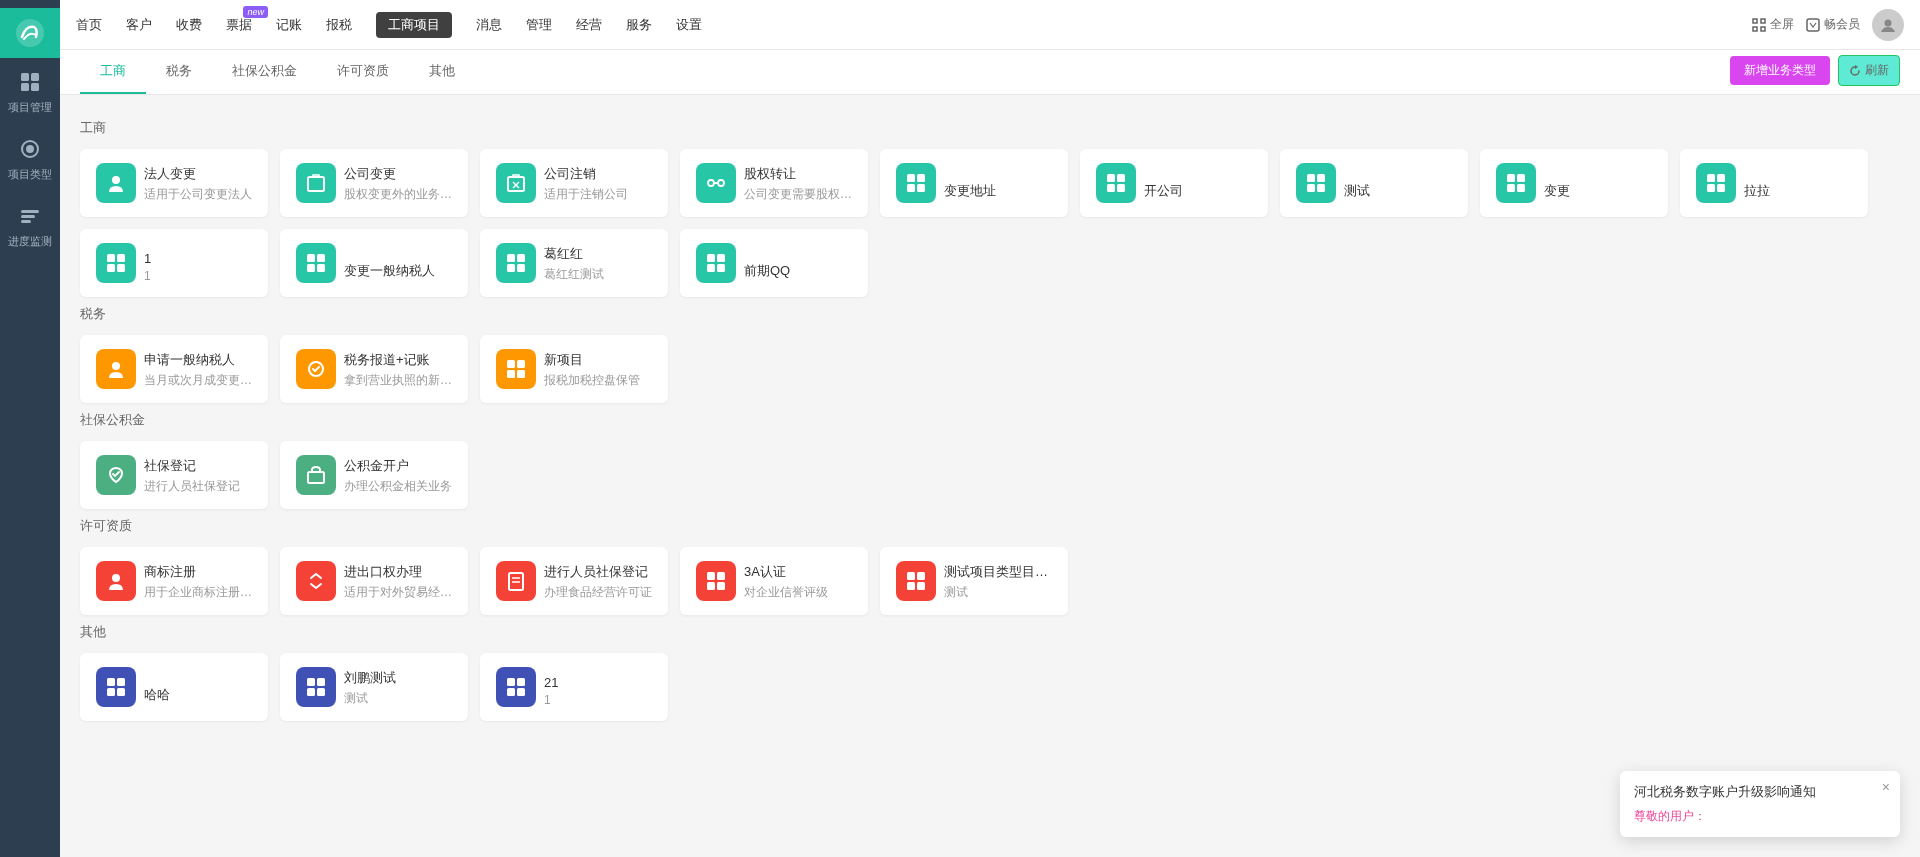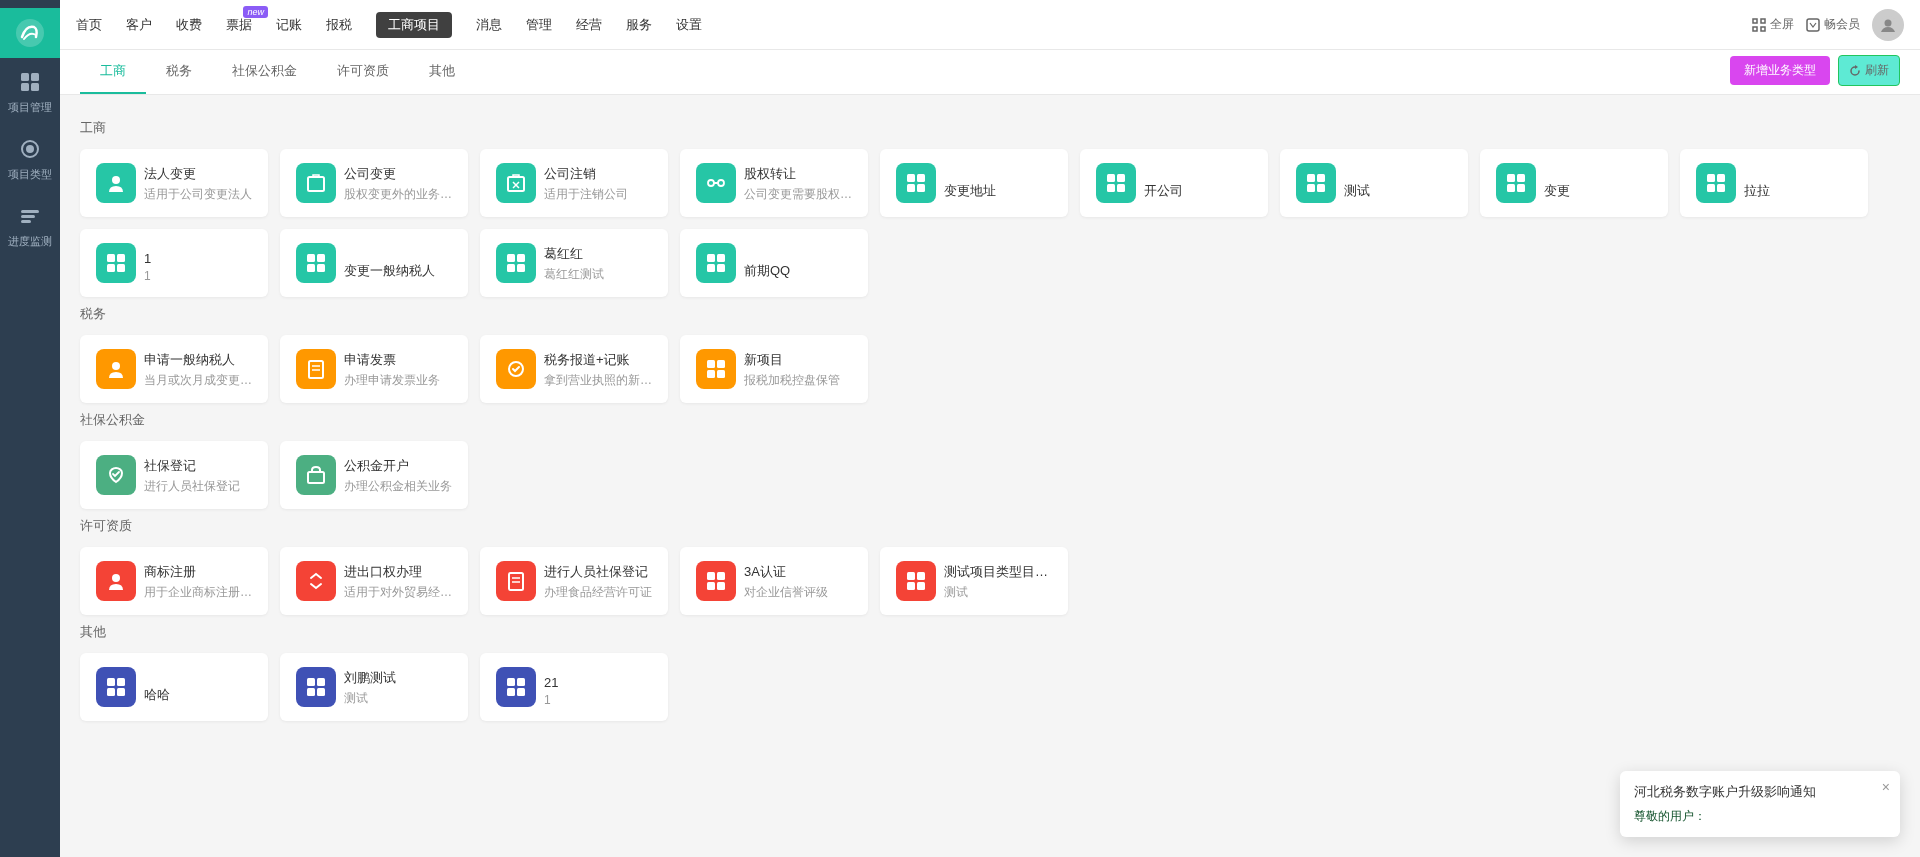--- a/index.html
+++ b/index.html
@@ -257,21 +257,21 @@
       color: #999;
       font-size: 14px;
     }
     .notification-title {
       font-size: 13px;
       color: #333;
       margin-bottom: 6px;
       padding-right: 16px;
     }
     .notification-body {
-      color: #14532d;
+      color: #ec4899;
       line-height: 1.5;
     }
 
     
     .bg-teal { background: #26c6a6; }
     .bg-green { background: #4caf82; }
     .bg-orange { background: #ff9800; }
     .bg-red { background: #f44336; }
     .bg-indigo { background: #3f51b5; }
   </style>
@@ -594,33 +594,20 @@
                 <circle cx="11" cy="8" r="4" fill="#fff"></circle>
                 <path d="M4 20 Q4 14 11 14 Q18 14 18 20" fill="#fff"></path>
               </svg>
           </div>
           <div class="card-info">
             <div class="card-name">申请一般纳税人</div>
             <div class="card-desc">当月或次月成变更完成</div>
           </div>
         </div>
 
-        <div class="card">
-          <div class="card-icon bg-orange">
-            <svg width="22" height="22" viewBox="0 0 22 22" fill="none">
-                <rect x="4" y="3" width="14" height="17" rx="1.5" stroke="#fff" stroke-width="2"></rect>
-                <line x1="7" y1="8" x2="15" y2="8" stroke="#fff" stroke-width="1.5"></line>
-                <line x1="7" y1="12" x2="15" y2="12" stroke="#fff" stroke-width="1.5"></line>
-              </svg>
-          </div>
-          <div class="card-info">
-            <div class="card-name">申请发票</div>
-            <div class="card-desc">办理申请发票业务</div>
-          </div>
-        </div>
 
         <div class="card">
           <div class="card-icon bg-orange">
             <svg width="22" height="22" viewBox="0 0 22 22" fill="none">
                 <circle cx="11" cy="11" r="7" stroke="#fff" stroke-width="2"></circle>
                 <path d="M8 11 L10 13 L14 9" stroke="#fff" stroke-width="2" stroke-linecap="round" fill="none"></path>
               </svg>
           </div>
           <div class="card-info">
             <div class="card-name">税务报道+记账</div>

